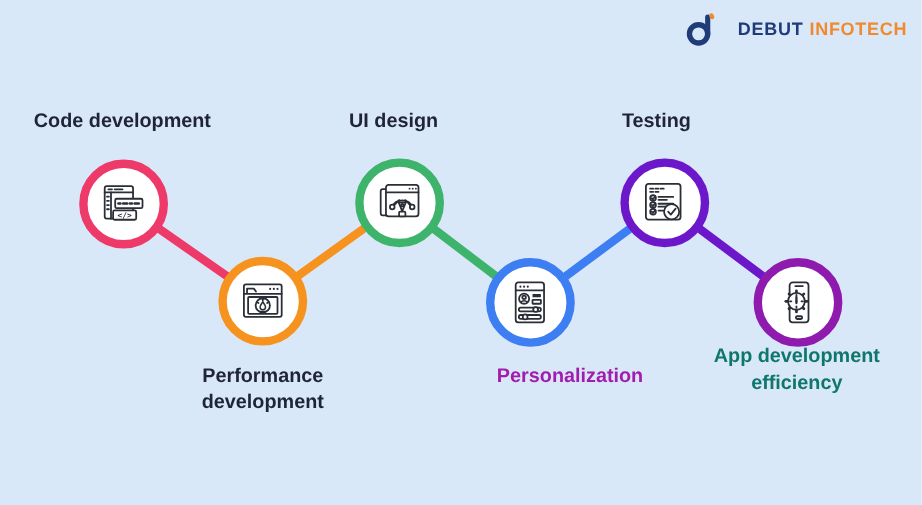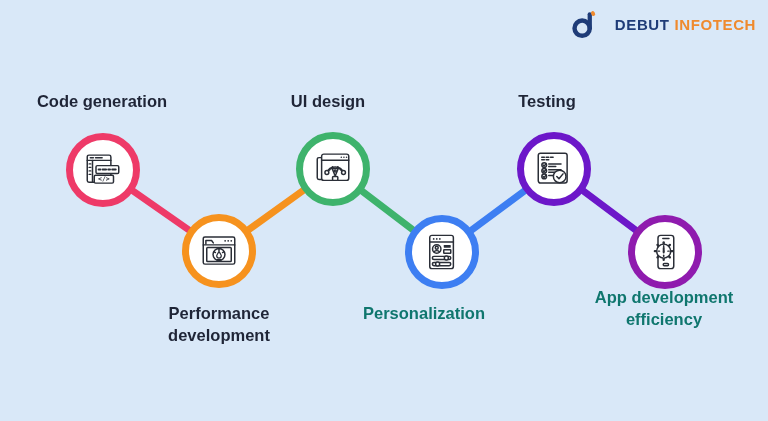--- a/index.html
+++ b/index.html
@@ -195,25 +195,25 @@
         <line x1="22.5" y1="16.8" x2="22.5" y2="18.2"></line>
         <line x1="16.3" y1="23" x2="17.7" y2="23"></line>
         <line x1="27.3" y1="23" x2="28.7" y2="23"></line>
         <line x1="22.5" y1="27.8" x2="22.5" y2="29.2"></line>
         <line x1="22.5" y1="24.6" x2="22.5" y2="19.3" stroke-width="2.2"></line>
       </g>
       <circle cx="22.5" cy="23" r="1" fill="#2A2E37"></circle>
     </svg>
   </div>
 
-  <div class="step-label" style="left: 102px; top: 90px; color: rgb(31, 37, 55);">Code generation</div>
+  <div class="step-label" style="left: 102px; top: 90px; color: rgb(31, 37, 55);">Code development</div>
   <div class="step-label" style="left: 547px; top: 90px; color: rgb(31, 37, 55);">Testing</div>
   <div class="step-label" style="left: 328px; top: 90px; color: rgb(31, 37, 55);">UI design</div>
   <div class="step-label" style="left: 219px; top: 302px; width: 150px; color: rgb(31, 37, 55);">Performance development</div>
-  <div class="step-label" style="left: 424px; top: 302px; color: #0f766e;">Personalization</div>
+  <div class="step-label" style="left: 456px; top: 302px; color: #a21caf; text-align: right;">Personalization</div>
   <div class="step-label" style="left: 664px; top: 286px; width: 160px; color: #0f766e;">App development efficiency</div>
 
   <div class="logo">
     <svg width="26" height="31" viewBox="0 0 28 32">
       <circle cx="12" cy="20" r="8.2" fill="none" stroke-width="4.8" style="stroke: rgb(31, 60, 120);"></circle>
       <line x1="20.2" y1="5" x2="20.2" y2="20" stroke-width="4.6" stroke-linecap="round" style="stroke: rgb(31, 60, 120);"></line>
       <ellipse cx="23.8" cy="4.2" rx="2.1" ry="2.7" transform="rotate(-28 23.8 4.2)" style="fill: rgb(239, 138, 46);"></ellipse>
     </svg>
     <div class="logo-text">
       <span class="brand1" style="color: rgb(31, 60, 120);">DEBUT</span><span class="brand2" style="color: rgb(239, 138, 46);">INFOTECH</span>

